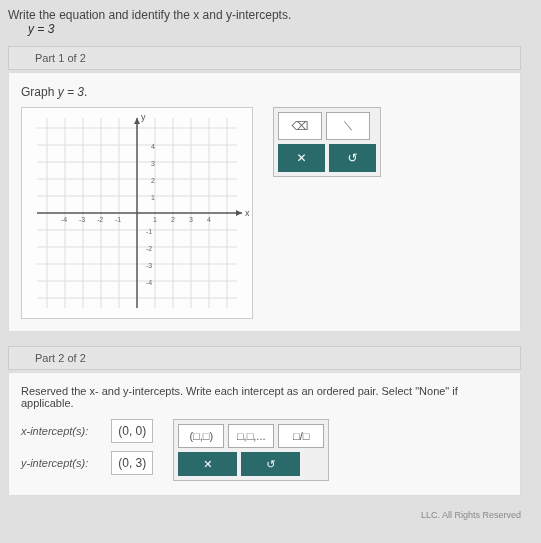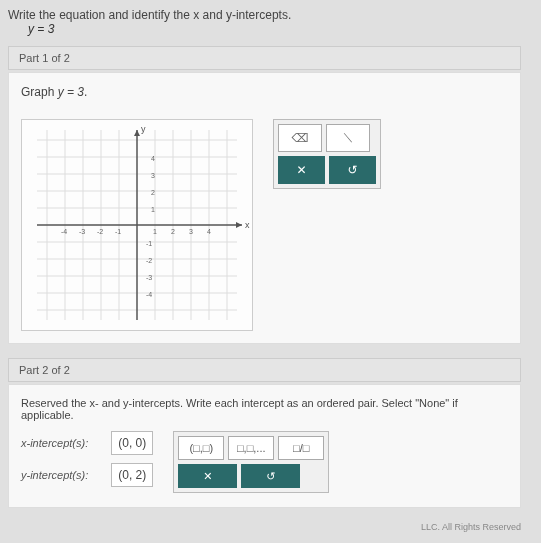--- a/index.html
+++ b/index.html
@@ -1,18 +1,18 @@
 <!DOCTYPE html>
 <html><head>
 <meta charset="utf-8">
 <style>
 body{margin:0;font-family:Arial,sans-serif;font-size:12px;color:#444;background:#e0e0e0;padding:8px 20px 8px 8px}
 .question{margin-bottom:10px}
 .eq{margin-left:20px;font-style:italic;color:#333}
-.part-header{background:#e5e5e5;border:1px solid #ccc;padding:5px 10px;font-size:11px;color:#555;margin-bottom:2px}
+.part-header{background:#e5e5e5;border:1px solid #ccc;padding:5px 26px;font-size:11px;color:#555;margin-bottom:2px}
 .part-body{background:#f8f8f8;border:1px solid #ddd;padding:12px;margin-bottom:14px}
 .row{display:flex;gap:20px;align-items:flex-start}
 .graph-box{background:#fdfdfd;border:1px solid #ccc}
 .toolbox{border:1px solid #bbb;background:#f0f0f0;padding:4px}
 .tool-row{display:flex;gap:4px;margin-bottom:4px}
 .tool-btn{width:42px;height:26px;border:1px solid #aaa;background:#fff;display:flex;align-items:center;justify-content:center;font-size:12px;color:#666}
 .tool-btn.teal{background:#2a6a6a;border-color:#2a6a6a;color:#fff}
 .tool-btn.wide{width:45px}
 .math-var{font-style:italic}
 .answer-row{display:flex;align-items:center;gap:23px;margin-bottom:8px}
@@ -29,21 +29,21 @@
 </head>
 <body>
 
 <div class="question">
   <div>Write the equation and identify the x and y-intercepts.</div>
   <div class="eq">y = 3</div>
 </div>
 
 <div class="part-header">Part 1 of 2</div>
 <div class="part-body">
-  <div style="margin-bottom:20px">
+  <div style="margin-bottom:8px">
     <span>Graph </span><span class="math-var">y = 3</span><span>.</span>
   </div>
   <div class="row">
     <div class="graph-box">
       <svg width="230" height="210" viewBox="0 0 230 210">
         <rect x="0" y="0" width="230" height="210" fill="#fdfdfd"></rect>
         <g stroke="#ddd" stroke-width="1">
           <line x1="25" y1="10" x2="25" y2="200"></line>
             <line x1="43" y1="10" x2="43" y2="200"></line>
             <line x1="61" y1="10" x2="61" y2="200"></line>
@@ -108,21 +108,21 @@
 <div class="part-body">
   <div style="margin-bottom:10px;font-size:11px">Reserved the x- and y-intercepts. Write each intercept as an ordered pair. Select "None" if applicable.</div>
   <div class="row">
     <div>
       <div class="answer-row">
         <span class="answer-label math-var">x-intercept(s):</span>
         <span class="answer-box">(0, 0)</span>
       </div>
       <div class="answer-row">
         <span class="answer-label math-var">y-intercept(s):</span>
-        <span class="answer-box">(0, 2)</span>
+        <span class="answer-box">(0, 3)</span>
       </div>
     </div>
     <div class="pal">
       <div class="pal-row">
         <div class="pal-btn">(□,□)</div>
         <div class="pal-btn">□,□,...</div>
         <div class="pal-btn">□/□</div>
       </div>
       <div class="pal-row" style="margin-bottom:0">
         <div class="pal-btn teal wide">✕</div>

